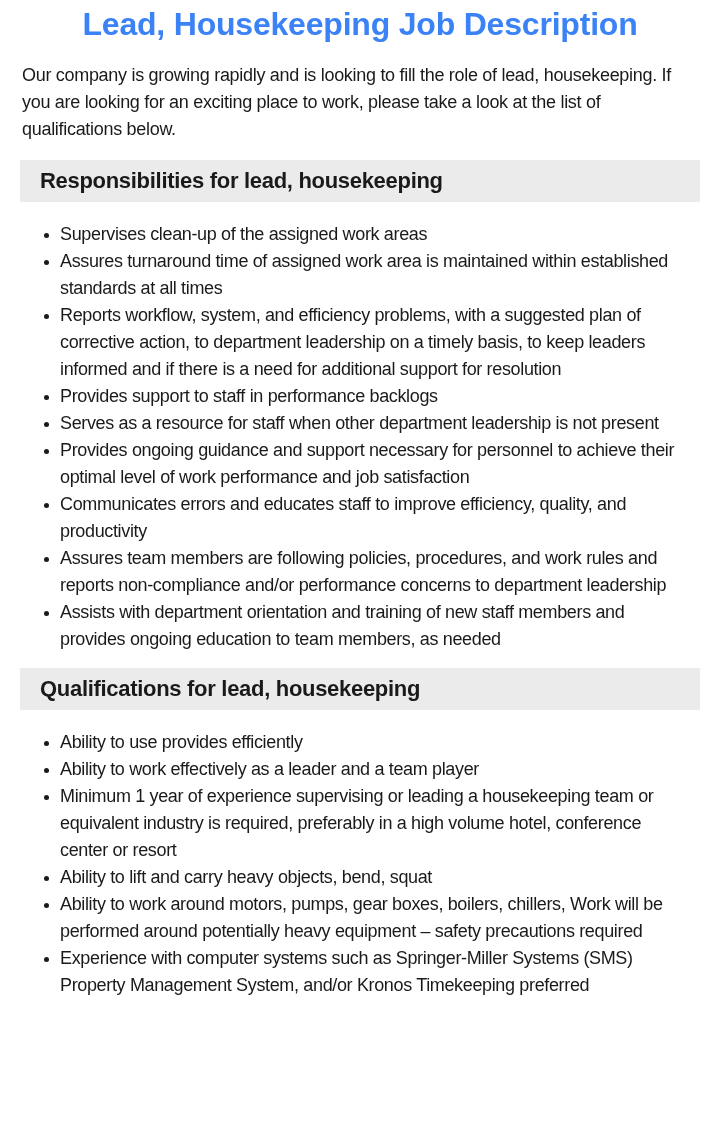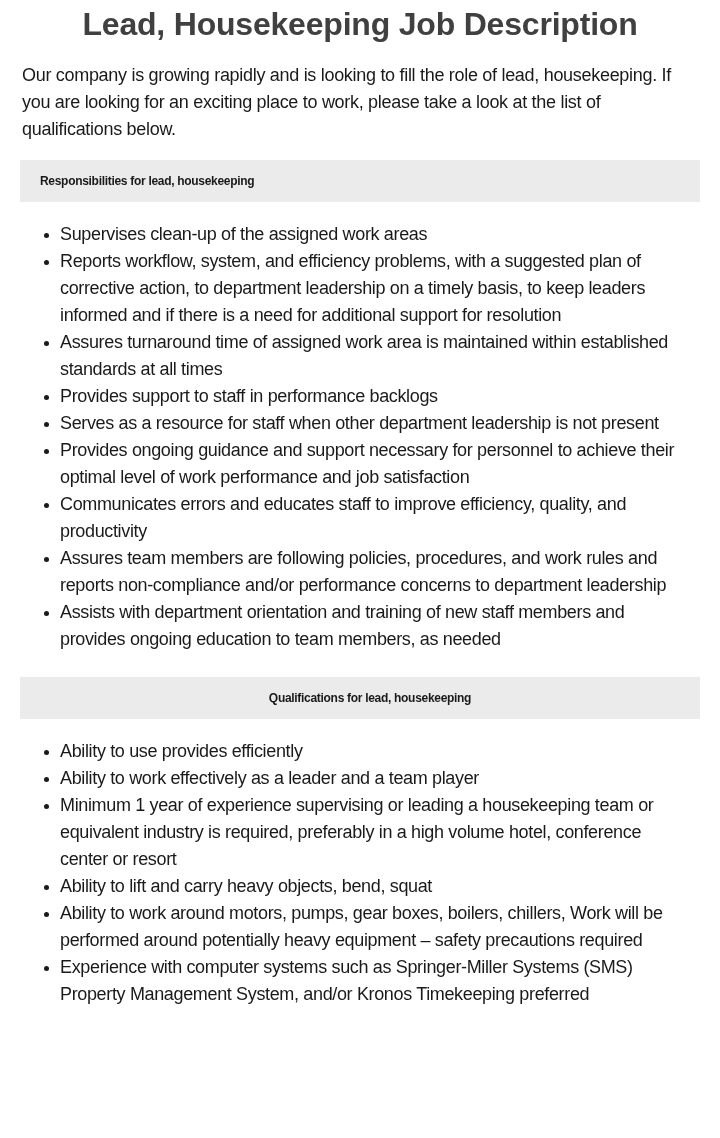--- a/index.html
+++ b/index.html
@@ -12,42 +12,42 @@
     }
     .page { padding: 0 20px 0 20px; position: relative; }
     h1 {
       margin: 0;
       padding-top: 2px;
       height: 44px;
       line-height: 44px;
       text-align: center;
       font-size: 32px;
       font-weight: bold;
-      color: #404040;
+      color: #3b82f6;
       letter-spacing: -0.2px;
     }
     .intro {
       margin: 16px 0 0 2px;
       font-size: 18px;
       line-height: 27px;
       color: #1a1a1a;
       letter-spacing: -0.3px;
     }
     .section-header {
       background: #ebebeb;
       height: 42px;
       line-height: 42px;
       padding-left: 20px;
-      font-size: 12px;
+      font-size: 22px;
       font-weight: bold;
       color: #1a1a1a;
       letter-spacing: -0.3px;
     }
     .section-header.resp { margin-top: 17px; }
-    .section-header.qual { margin-top: 24px; text-align: center; }
+    .section-header.qual { margin-top: 15px; }
     ul.items {
       margin: 19px 16px 0 0;
       padding: 0 0 0 40px;
       list-style: none;
     }
     ul.items li {
       position: relative;
       font-size: 18px;
       line-height: 27px;
       color: #1a1a1a;
@@ -68,22 +68,22 @@
 <body>
 
 <div class="page">
   <h1>Lead, Housekeeping Job Description</h1>
   <p class="intro">Our company is growing rapidly and is looking to fill the role of lead, housekeeping. If you are looking for an exciting place to work, please take a look at the list of qualifications below.</p>
 
   <section>
     <div class="section-header resp">Responsibilities for lead, housekeeping</div>
     <ul class="items">
       <li>Supervises clean-up of the assigned work areas</li>
+      <li>Assures turnaround time of assigned work area is maintained within established standards at all times</li>
       <li>Reports workflow, system, and efficiency problems, with a suggested plan of corrective action, to department leadership on a timely basis, to keep leaders informed and if there is a need for additional support for resolution</li>
-      <li>Assures turnaround time of assigned work area is maintained within established standards at all times</li>
       <li>Provides support to staff in performance backlogs</li>
       <li>Serves as a resource for staff when other department leadership is not present</li>
       <li>Provides ongoing guidance and support necessary for personnel to achieve their optimal level of work performance and job satisfaction</li>
       <li>Communicates errors and educates staff to improve efficiency, quality, and productivity</li>
       <li>Assures team members are following policies, procedures, and work rules and reports non-compliance and/or performance concerns to department leadership</li>
       <li>Assists with department orientation and training of new staff members and provides ongoing education to team members, as needed</li>
     </ul>
   </section>
 
   <section>

